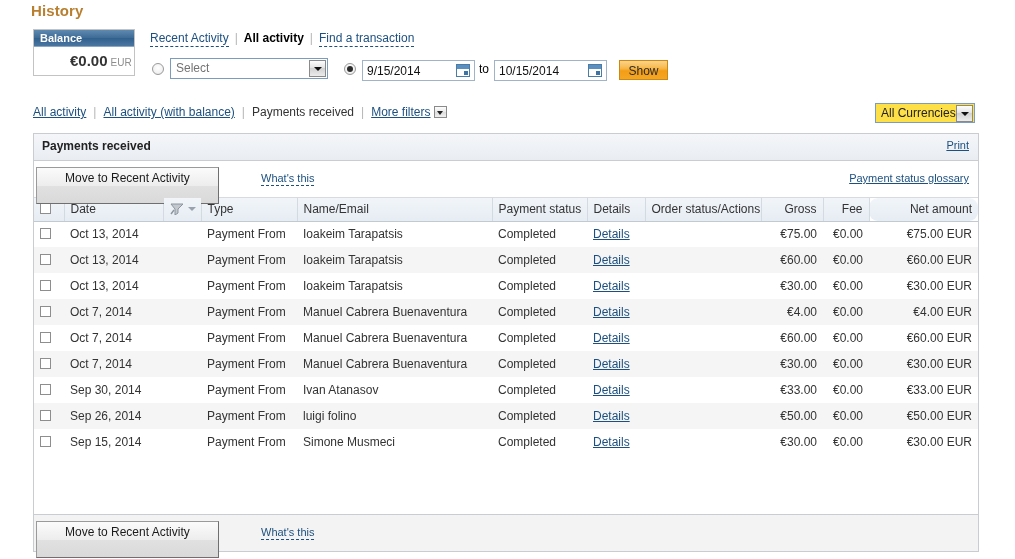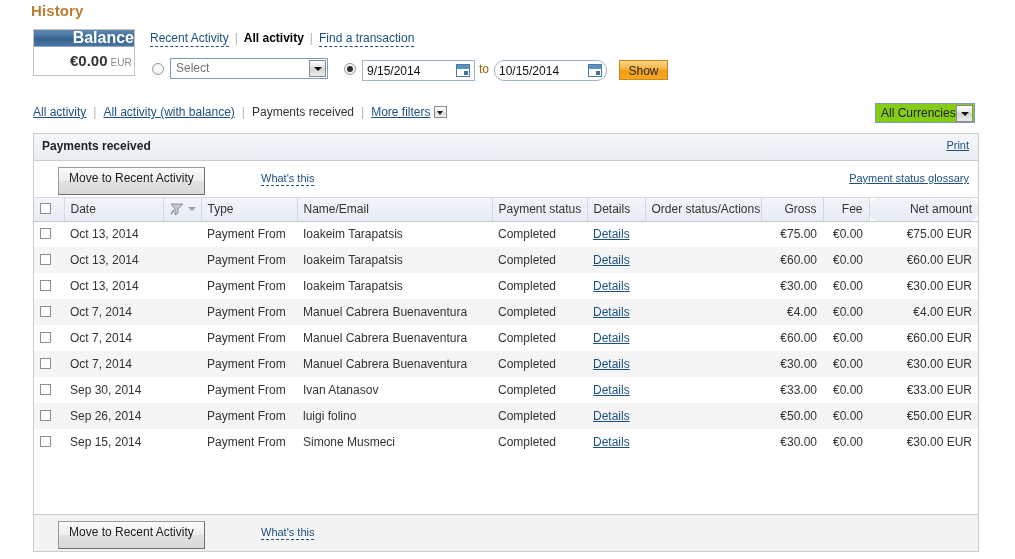--- a/index.html
+++ b/index.html
@@ -34,27 +34,26 @@
     position: absolute;
     left: 33px; top: 29px;
     width: 102px;
     border: 1px solid #c3c3c3;
     background: #ffffff;
     box-sizing: border-box;
   }
   .balance-head {
     height: 16px;
     line-height: 16px;
-    padding: 0 0 0 6px;
+    padding: 0 16px 0 6px;
     color: #ffffff;
     font-weight: bold;
-    font-size: 16px;
+    font-size: 11px;
     background: linear-gradient(to bottom, #5f89b0 0%, #3d6b96 50%, #31608e 51%, #4a76a1 100%);
     border-bottom: 1px solid #8aa8c4;
-    text-align: right;
   }
   .balance-body {
     height: 28px;
     line-height: 28px;
     padding-left: 6px;
     white-space: nowrap;
     margin-left: 30px;
   }
   .balance-amount { font-size: 15px; font-weight: bold; color: #333; }
   .balance-cur { font-size: 10px; color: #8d8d8d; margin-left: 3px; }
@@ -142,21 +141,21 @@
     position: absolute; left: 0; top: 0; right: 0;
     height: 4px;
     background: #5b8fc0;
   }
   .cal-icon::after {
     content: "";
     position: absolute; left: 7px; top: 6px;
     width: 4px; height: 4px;
     background: #3f73a3;
   }
-  .to-lbl { position: absolute; left: 479px; top: 62px; font-size: 12px; color: #a16207; }
+  .to-lbl { position: absolute; left: 479px; top: 62px; font-size: 12px; color: #000000; }
 
   .show-btn {
     position: absolute;
     left: 619px; top: 60px;
     width: 49px; height: 20px;
     border: 1px solid #c98a13;
     background: linear-gradient(to bottom,#fbd28a 0%,#f8b84a 40%,#f49d17 55%,#f5a623 100%);
     font-size: 12px;
     color: #2b2b2b;
     text-align: center;
@@ -191,21 +190,21 @@
     border-right: 3.5px solid transparent;
     border-top: 4px solid #222;
   }
 
   .in-label { position: absolute; right: 116px; top: 107px; font-size: 12px; color: #333; }
   .cur-sel {
     position: absolute;
     right: 40px; top: 103px;
     width: 100px; height: 20px;
     border: 1px solid #7d9cbb;
-    background: #84cc16;
+    background: #fde047;
     box-sizing: border-box;
   }
   .cur-sel .lbl { position: absolute; left: 5px; top: 2px; font-size: 12px; color: #222; }
 
   
   .panel {
     position: absolute;
     left: 33px; top: 133px;
     width: 946px;
     height: 419px;
@@ -233,23 +232,23 @@
   }
 
   .toolbar {
     position: relative;
     height: 36px;
     background: #ffffff;
     border-bottom: 1px solid #d7dade;
   }
   .btn-gray {
     position: absolute;
-    left: 24px; top: 6px;
-    height: 28px;
-    padding: 0 10px;
+    left: 2px; top: 6px;
+    height: 37px;
+    padding: 0 28px;
     line-height: 21px;
     font-size: 12px;
     color: #1a1a1a;
     border: 1px solid #9a9a9a;
     border-right-color: #6f6f6f;
     border-bottom-color: #6f6f6f;
     background: linear-gradient(to bottom,#fbfbfb 0%,#ededed 50%,#e1e1e1 51%,#d9d9d9 100%);
     box-sizing: border-box;
     cursor: pointer;
     white-space: nowrap;
@@ -365,21 +364,21 @@
 
 <div class="radio on" style="left:344px; top:63px;"></div>
 
 <div class="date-in" style="left:362px; top:60px; width:113px;">
   <span class="val">9/15/2014</span>
   <span class="cal-icon"></span>
 </div>
 
 <div class="to-lbl">to</div>
 
-<div class="date-in" style="left:494px; top:60px; width:113px;border-radius:10px;">
+<div class="date-in" style="left:494px; top:60px; width:113px;">
   <span class="val">10/15/2014</span>
   <span class="cal-icon"></span>
 </div>
 
 <div class="show-btn">Show</div>
 
 <div class="sub-filters">
   <a href="#">All activity</a><span class="sep">|</span><a href="#">All activity (with balance)</a><span class="sep">|</span><span class="cur">Payments received</span><span class="sep">|</span><a href="#">More filters</a><span class="caret-box"></span>
 </div>
 

